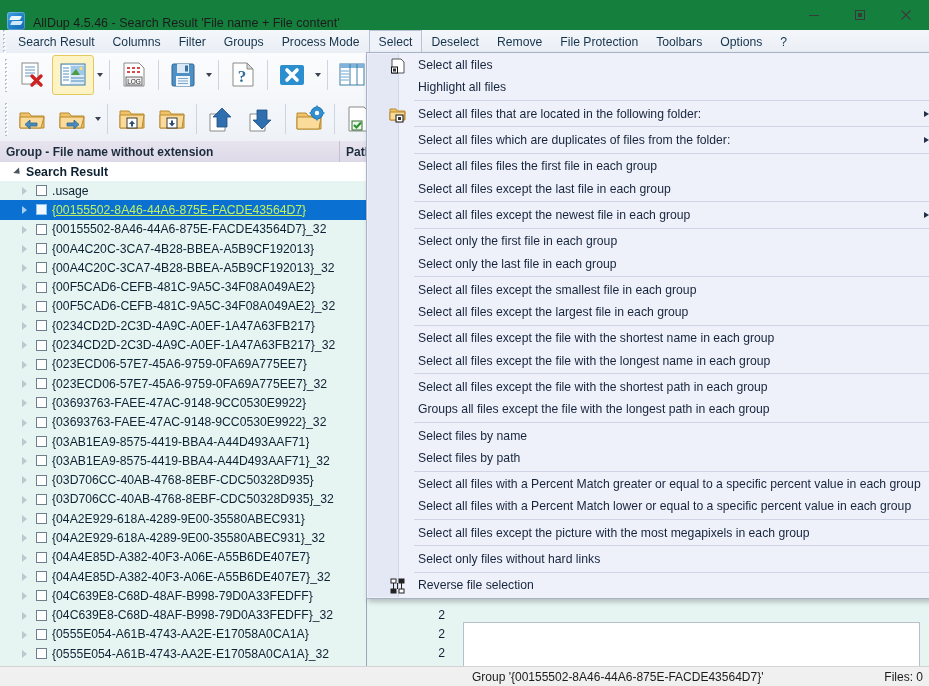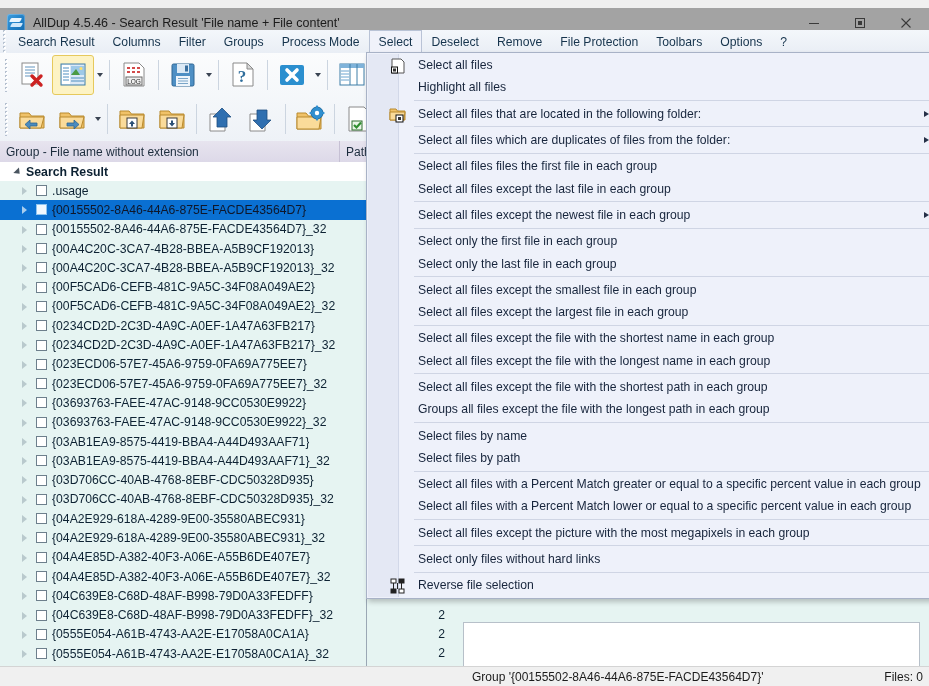--- a/index.html
+++ b/index.html
@@ -13,24 +13,24 @@
   }
   #app {
     position: relative;
     width: 929px; height: 686px;
     background: #f0f0f0;
     overflow: hidden;
   }
 
   
   .titlebar {
-    position: absolute; top: 8px; left: 0; width: 929px; height: 30px;
-    background: #a3a3a3;
+    position: absolute; top: 0; left: 0; width: 929px; height: 30px;
+    background: #15803d;
     border-bottom: 1px solid #e4e4e4;
-    display: flex; align-items: center;
+    display: flex; align-items: flex-end;
   }
   .titlebar-icon {
     width: 18px; height: 18px; margin-left: 7px; margin-right: 8px;
     border-radius: 3px;
     background: linear-gradient(135deg, #3f9fe0 0%, #1f7fc6 55%, #1569ad 100%);
     position: relative; flex: none;
     box-shadow: inset 0 0 0 1px rgba(255,255,255,.25);
   }
   .titlebar-icon::before {
     content:""; position:absolute; left:3px; top:4px; width:11px; height:4px;
@@ -113,21 +113,21 @@
   
   .colheader {
     position: absolute; top: 141px; left: 0; width: 929px; height: 21px;
     background: linear-gradient(to bottom, #e7e4ef 0%, #ddd9e8 100%);
     border-bottom: 1px solid #bfb9cd;
     display: flex; align-items: center;
     font-size: 12px; color:#1c2c3d;
   }
   .colheader .ch {
     height: 21px; display:flex; align-items:center; padding-left:6px;
-    border-right: 1px solid #c6c0d4; box-sizing: border-box;
+    border-right: 1px solid #c6c0d4; box-sizing: border-box; font-weight: bold;
   }
   .ch-group { width: 340px; }
   .ch-path  { width: 90px; }
 
   
   .treepanel {
     position:absolute; top:162px; left:0; width:366px; bottom:14px;
     background:#e6f4f2;
     border-right:1px solid #9aa7b4;
     overflow:hidden;
@@ -149,22 +149,23 @@
   .row .tri {
     position:absolute; left:22px; top:6px;
     width:0;height:0;
     border-left:5px solid #b9c9cd; border-top:4px solid transparent; border-bottom:4px solid transparent;
   }
   .row .cb {
     width:11px; height:11px; border:1px solid #6d7f8c; background:#ffffff;
     margin-right:5px; flex:none; box-sizing:border-box;
   }
   .row.selected {
-    background:#0a70d2; color:#0f172a;
+    background:#0a70d2; color:#bef264;
     width: 332px;
+    text-decoration: underline;
   }
   .row.selected .cb { border-color:#8fc4ef; background:#f1f8ff; }
   .row.selected .tri { border-left-color:#a7cdee; }
   .row .lbl { overflow:hidden; }
 
   
   .countcol {
     position:absolute; left:415px; top:162px; width:30px; bottom:14px;
     text-align:right; font-size:12.2px; color:#0d2233;
   }

